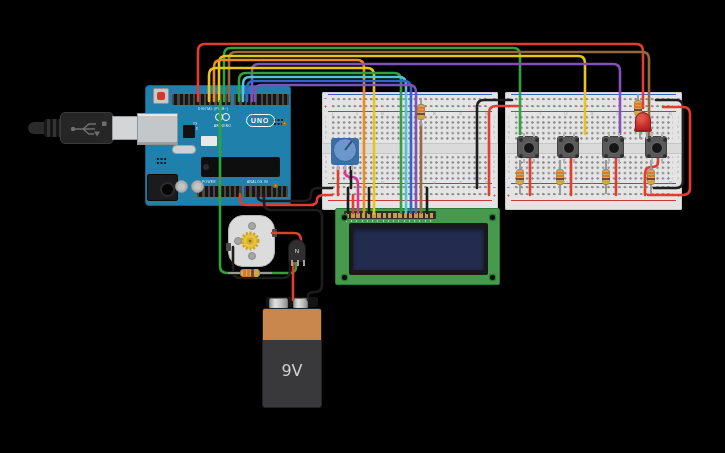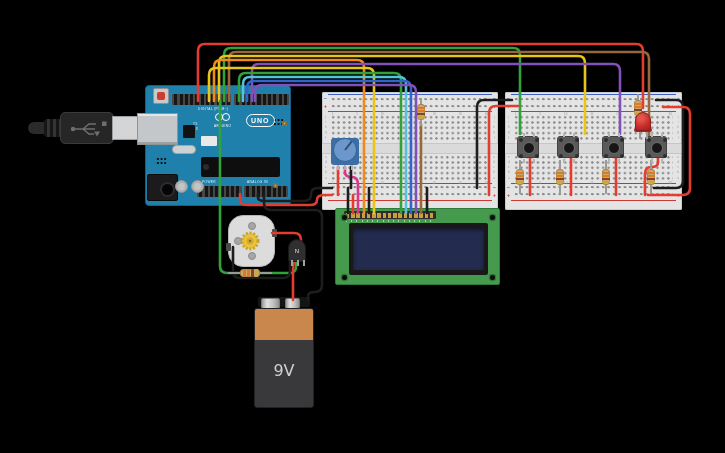--- a/index.html
+++ b/index.html
@@ -83,21 +83,21 @@
      background-image:repeating-linear-gradient(90deg,#c89e3f 0 3.4px,rgba(0,0,0,0) 3.4px 5.25px);}
   .lcd-ticks{left:10px;top:11px;width:88px;height:2px;
      background-image:repeating-linear-gradient(90deg,rgba(255,255,255,.55) 0 1px,rgba(0,0,0,0) 1px 5.25px);}
   .lcd-bezel{left:13px;top:14px;width:139px;height:52px;background:#191919;border-radius:2px;}
   .lcd-screen{left:17px;top:19px;width:131px;height:42px;background:#232c4e;
      box-shadow:inset 0 2px 4px rgba(0,0,0,.5);}
   .lcd-hole{width:4.5px;height:4.5px;border-radius:50%;background:#0d0d0d;box-shadow:0 0 0 1.2px #2f7a39;}
   .lh1{left:6px;top:6px;} .lh2{left:154px;top:6px;} .lh3{left:6px;top:66px;} .lh4{left:154px;top:66px;}
 
   
-  .batt{left:254px;top:297px;width:60px;height:111px;}
+  .batt{left:262px;top:297px;width:60px;height:111px;}
   .batt-cap{left:4px;top:0;width:52px;height:10px;background:#141414;border-radius:2px;}
   .batt-term{top:1px;height:11px;background:linear-gradient(90deg,#9b9b9b,#e2e2e2 30%,#bdbdbd 70%,#8f8f8f);
              border:1px solid #777;border-radius:2px;}
   .bt1{left:7px;width:19px;} .bt2{left:31px;width:15px;}
   .batt-body{left:0;top:11px;width:60px;height:100px;background:#39393b;border:1px solid #222;border-radius:3px;overflow:hidden;}
   .batt-band{position:absolute;left:0;top:0;width:100%;height:31px;background:#c9874e;}
   .batt-label{position:absolute;left:0;top:52px;width:100%;text-align:center;color:#cfcfcf;
               font-size:16px;font-family:"DejaVu Sans",sans-serif;}
 
   

